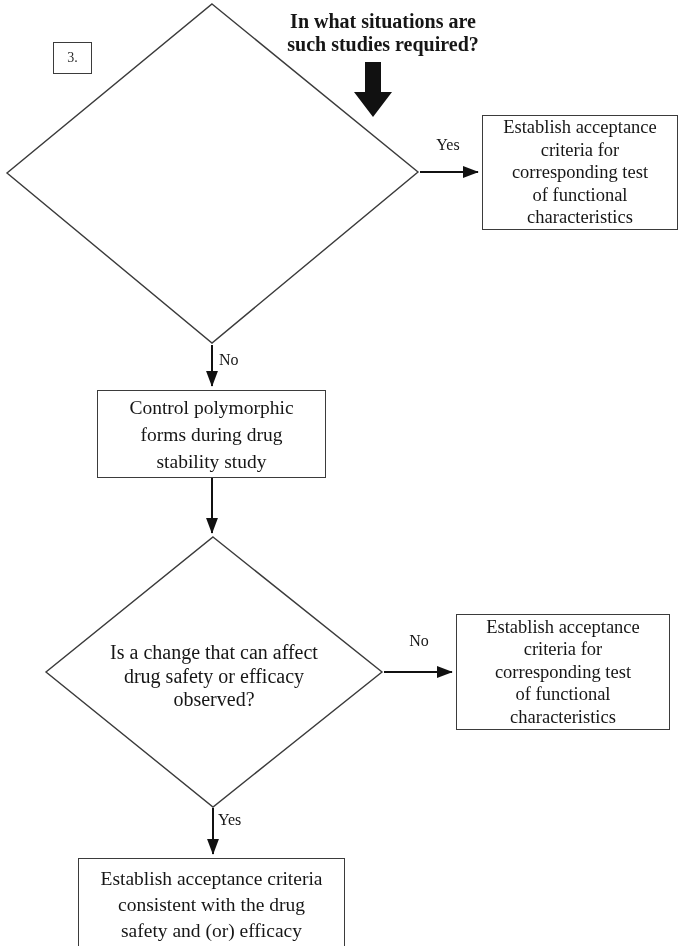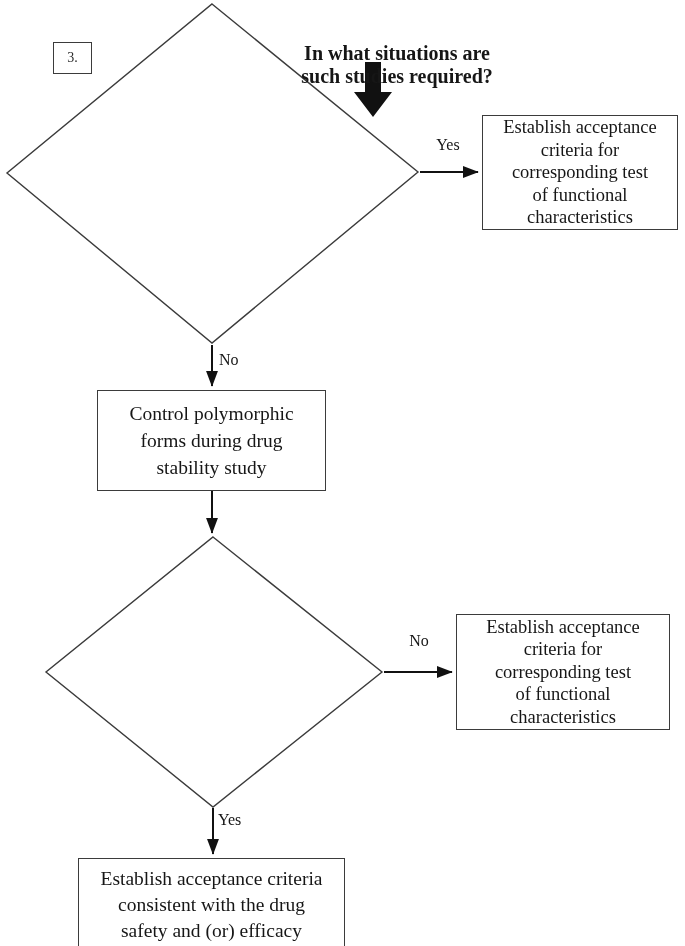--- a/index.html
+++ b/index.html
@@ -25,33 +25,33 @@
     box-sizing: border-box;
   }
   .float-text {
     position: absolute;
     text-align: center;
     white-space: pre-line;
   }
   
   .step-box { left:53px; top:42px; width:39px; height:32px; font-size:14px; color:#2e2e2e; border-width:1.5px; }
   
-  .title { left:296px; top:10px; width:202px; font-weight:bold; font-size:20px; line-height:23px;margin-top:32px; }
+  .title { left:282px; top:10px; width:202px; font-weight:bold; font-size:20px; line-height:23px; }
   
   .d1-text { left:25px; top:116px; width:375px; font-size:19.5px; line-height:29px; }
   
   .box1 { left:482px; top:115px; width:196px; height:115px; font-size:18.5px; line-height:22.5px; }
   
   .lbl { font-size:16px; }
   .lbl-yes1 { left:425px; top:136px; width:46px; }
   .lbl-no1  { left:219px; top:351px; width:42px; text-align:left; }
   .lbl-no2  { left:398px; top:632px; width:42px; }
   .lbl-yes2 { left:218px; top:811px; width:46px; text-align:left; }
   
-  .box2 { left:97px; top:390px; width:229px; height:101px; font-size:19.5px; line-height:27px; }
+  .box2 { left:97px; top:390px; width:229px; height:88px; font-size:19.5px; line-height:27px; }
   
   .d2-text { left:60px; top:641px; width:308px; font-size:20px; line-height:23.5px; }
   
   .box3 { left:456px; top:614px; width:214px; height:116px; font-size:18.5px; line-height:22.5px; }
   
   .box4 { left:78px; top:858px; width:267px; height:94px; font-size:19.5px; line-height:26px; }
 </style>
 </head>
 <body>
 
@@ -96,20 +96,23 @@
   </div>
 
   <div class="float-text lbl lbl-no1">No</div>
 
   <div class="node box2">
     <span>Control polymorphic
 forms during drug
 stability study</span>
   </div>
 
+  <div class="float-text d2-text">Is a change that can affect
+drug safety or efficacy
+observed?</div>
 
   <div class="float-text lbl lbl-no2">No</div>
 
   <div class="node box3">
     <span>Establish acceptance
 criteria for
 corresponding test
 of functional
 characteristics</span>
   </div>

